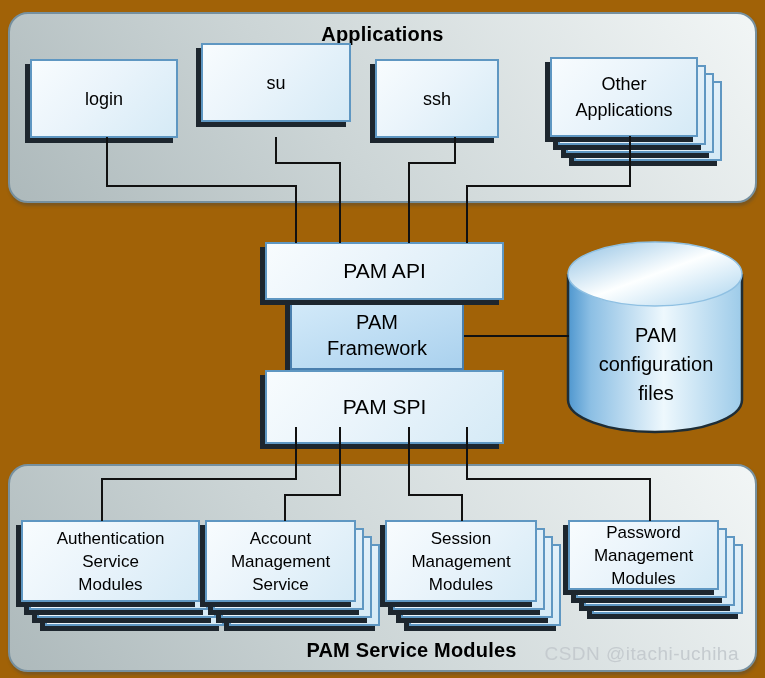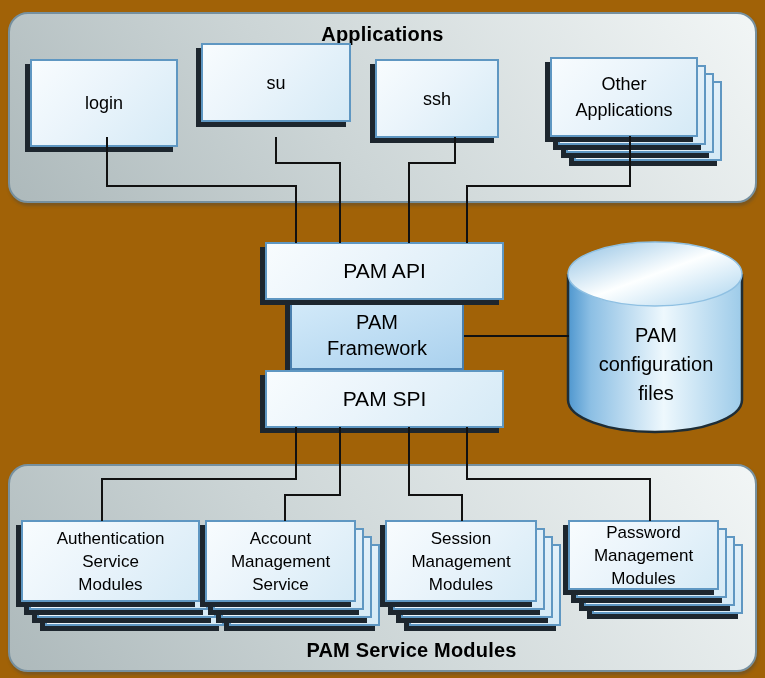--- a/index.html
+++ b/index.html
@@ -75,23 +75,24 @@
 <body>
 
 <div class="canvas">
 
   <div class="group top-group">
     <div class="group-title">Applications</div>
   </div>
 
   <div class="group bottom-group">
     <div class="group-title">PAM Service Modules</div>
+    <div class="watermark">CSDN @itachi-uchiha</div>
   </div>
 
-  <div class="box" style="left:30px; top:59px; width:148px; height:88px">
+  <div class="box" style="left:30px; top:59px; width:148px; height:79px">
     <span class="lbl">login</span>
   </div>
   <div class="box" style="left:201px; top:43px; width:150px; height:79px">
     <span class="lbl">su</span>
   </div>
   <div class="box" style="left:375px; top:59px; width:124px; height:79px">
     <span class="lbl">ssh</span>
   </div>
 
   <div class="stack app-stack" style="left:550px; top:57px; width:148px; height:80px">
@@ -104,21 +105,21 @@
     </div>
   </div>
 
   <div class="box framework" style="left:290px; top:300px; width:174px; height:70px">
     <span class="lbl">PAM
 Framework</span>
   </div>
   <div class="box core" style="left:258px; top:242px; width:239px; height:58px">
     <span class="lbl">PAM API</span>
   </div>
-  <div class="box core" style="left:258px; top:370px; width:239px; height:58px">
+  <div class="box core" style="left:258px; top:370px; width:239px; height:74px">
     <span class="lbl">PAM SPI</span>
   </div>
 
   <div class="stack module-stack" style="left:21px; top:520px; width:179px; height:82px">
     <div class="layer l3"></div>
     <div class="layer l2"></div>
     <div class="layer l1"></div>
     <div class="box main">
       <span class="lbl">Authentication
 Service

